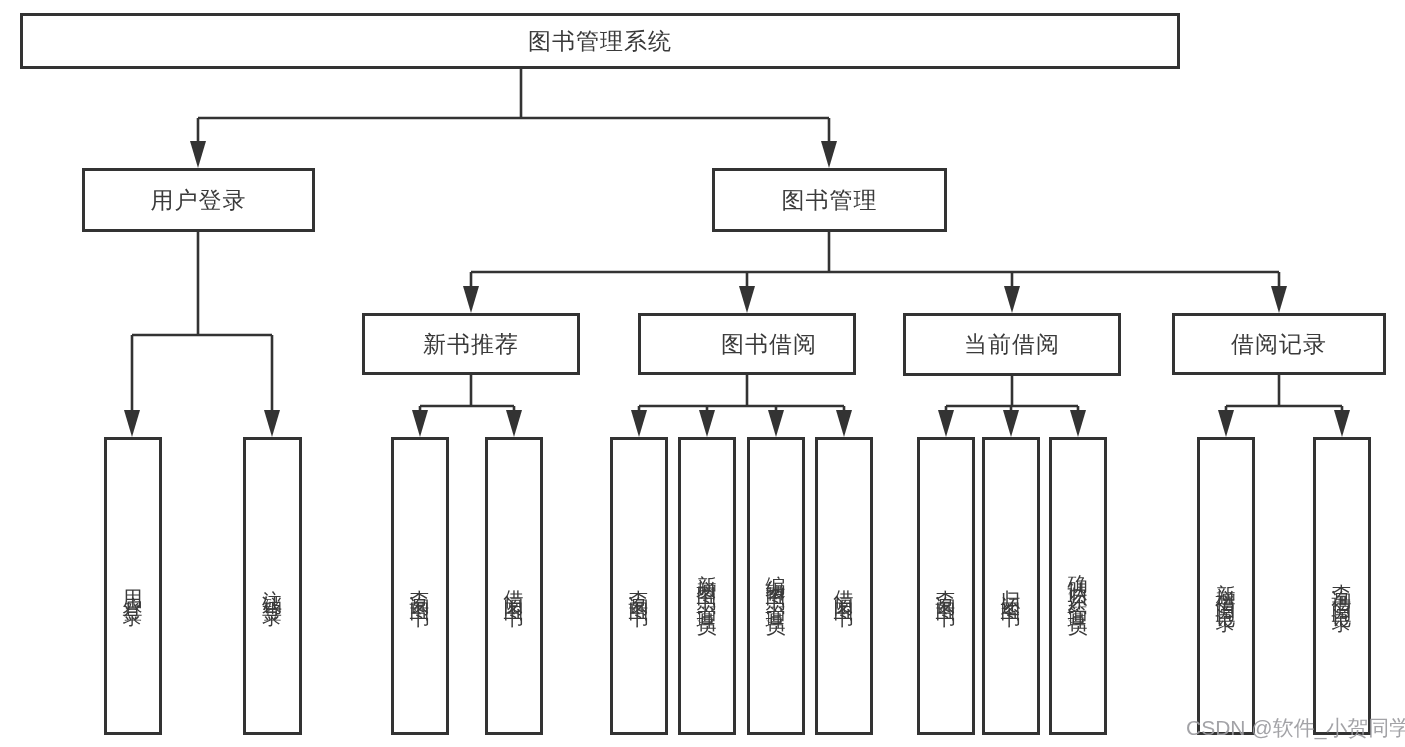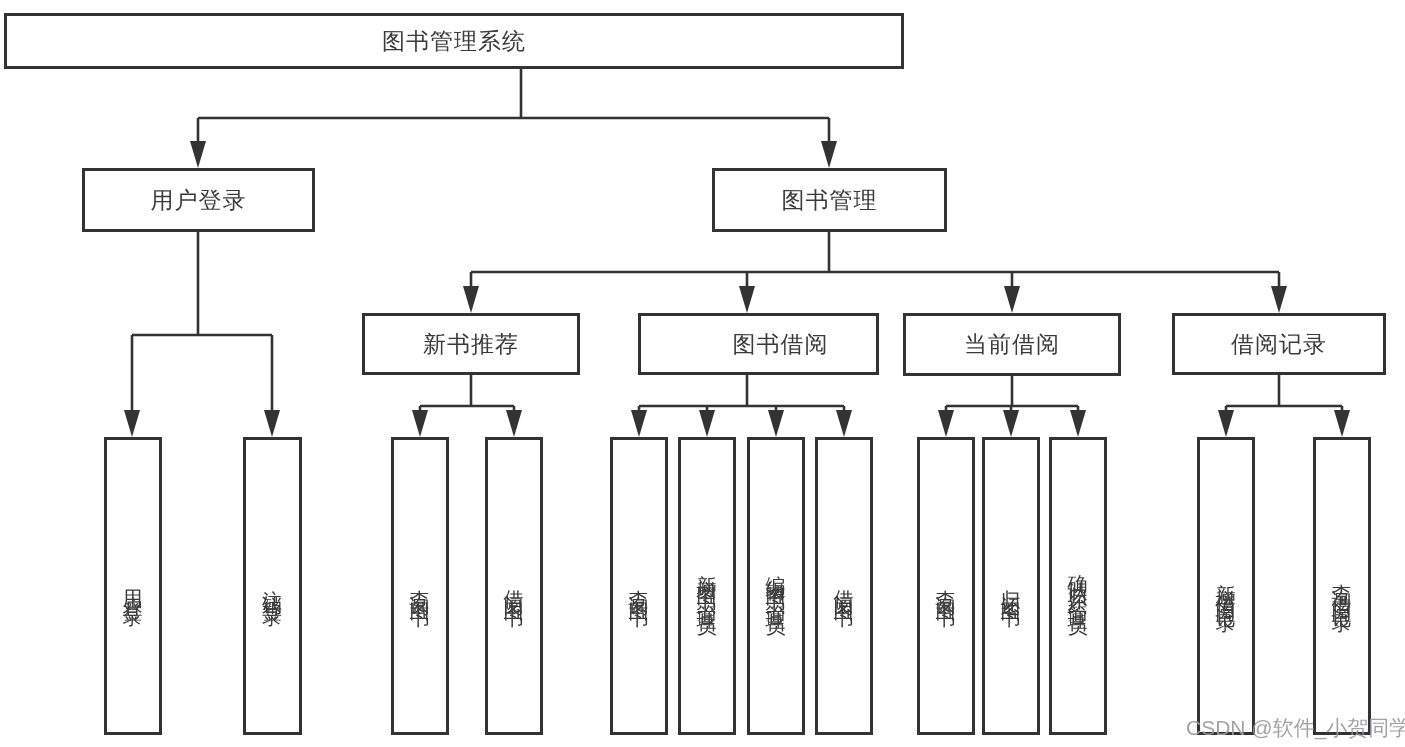--- a/index.html
+++ b/index.html
@@ -118,35 +118,35 @@
     <g>
       <line x1="1279" y1="375" x2="1279" y2="406"></line>
       <line x1="1226" y1="406" x2="1342" y2="406"></line>
       <line x1="1226" y1="406" x2="1226" y2="420"></line>
       <polygon points="1218,410 1234,410 1226,437"></polygon>
       <line x1="1342" y1="406" x2="1342" y2="420"></line>
       <polygon points="1334,410 1350,410 1342,437"></polygon>
     </g>
   </svg>
 
-  <div class="node" style="left:4px;top:13px;width:900px;height:56px;">
+  <div class="node" style="left:20px;top:13px;width:1160px;height:56px;">
     <span>图书管理系统</span>
   </div>
 
   <div class="node" style="left:82px;top:168px;width:233px;height:64px;">
     <span>用户登录</span>
   </div>
   <div class="node" style="left:362px;top:313px;width:218px;height:62px;">
     <span>新书推荐</span>
   </div>
 
   <div class="node" style="left:712px;top:168px;width:235px;height:64px;">
     <span>图书管理</span>
   </div>
-  <div class="node" style="left:638px;top:313px;width:241px;height:62px;padding-left:44px;">
+  <div class="node" style="left:638px;top:313px;width:218px;height:62px;padding-left:44px;">
     <span>图书借阅</span>
   </div>
   <div class="node" style="left:903px;top:313px;width:218px;height:63px;">
     <span>当前借阅</span>
   </div>
   <div class="node" style="left:1172px;top:313px;width:214px;height:62px;">
     <span>借阅记录</span>
   </div>
 
   <div class="leaf" style="left:104px;width:58px;">

